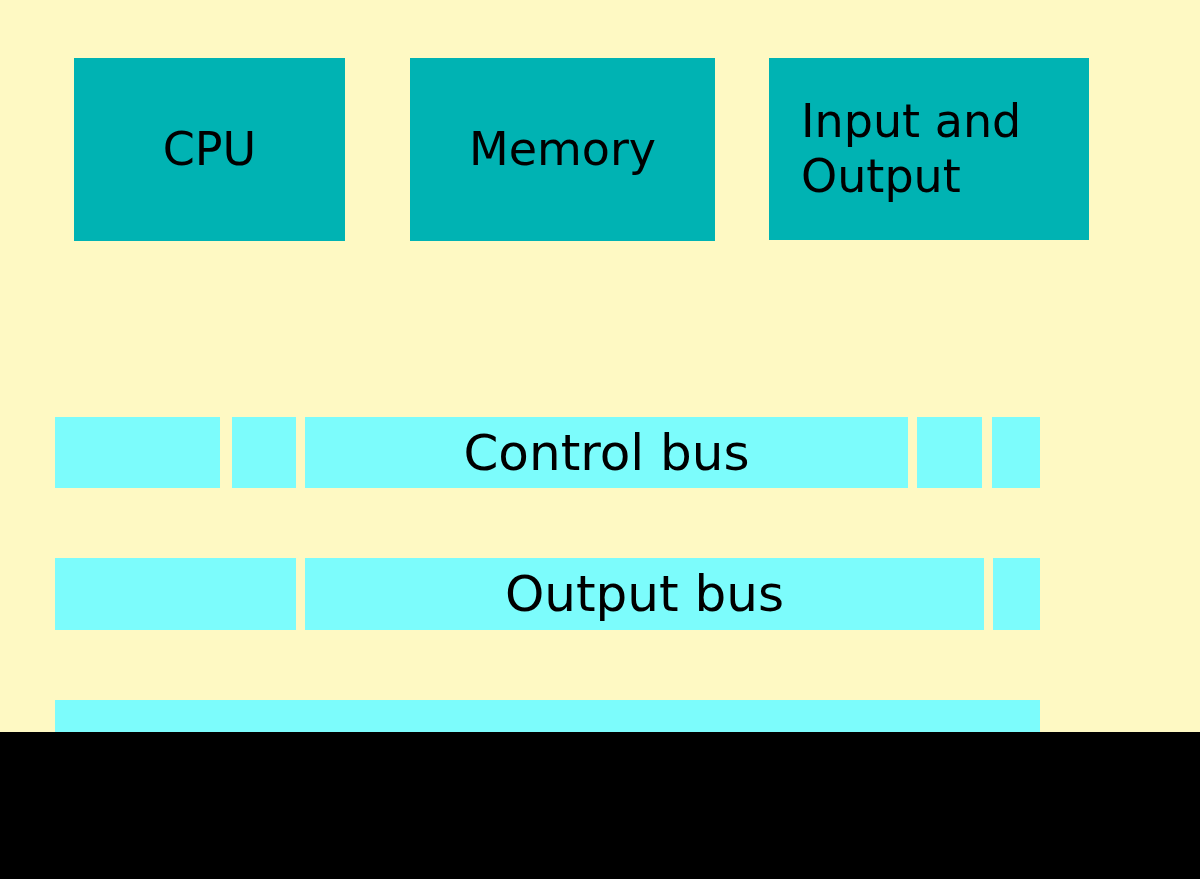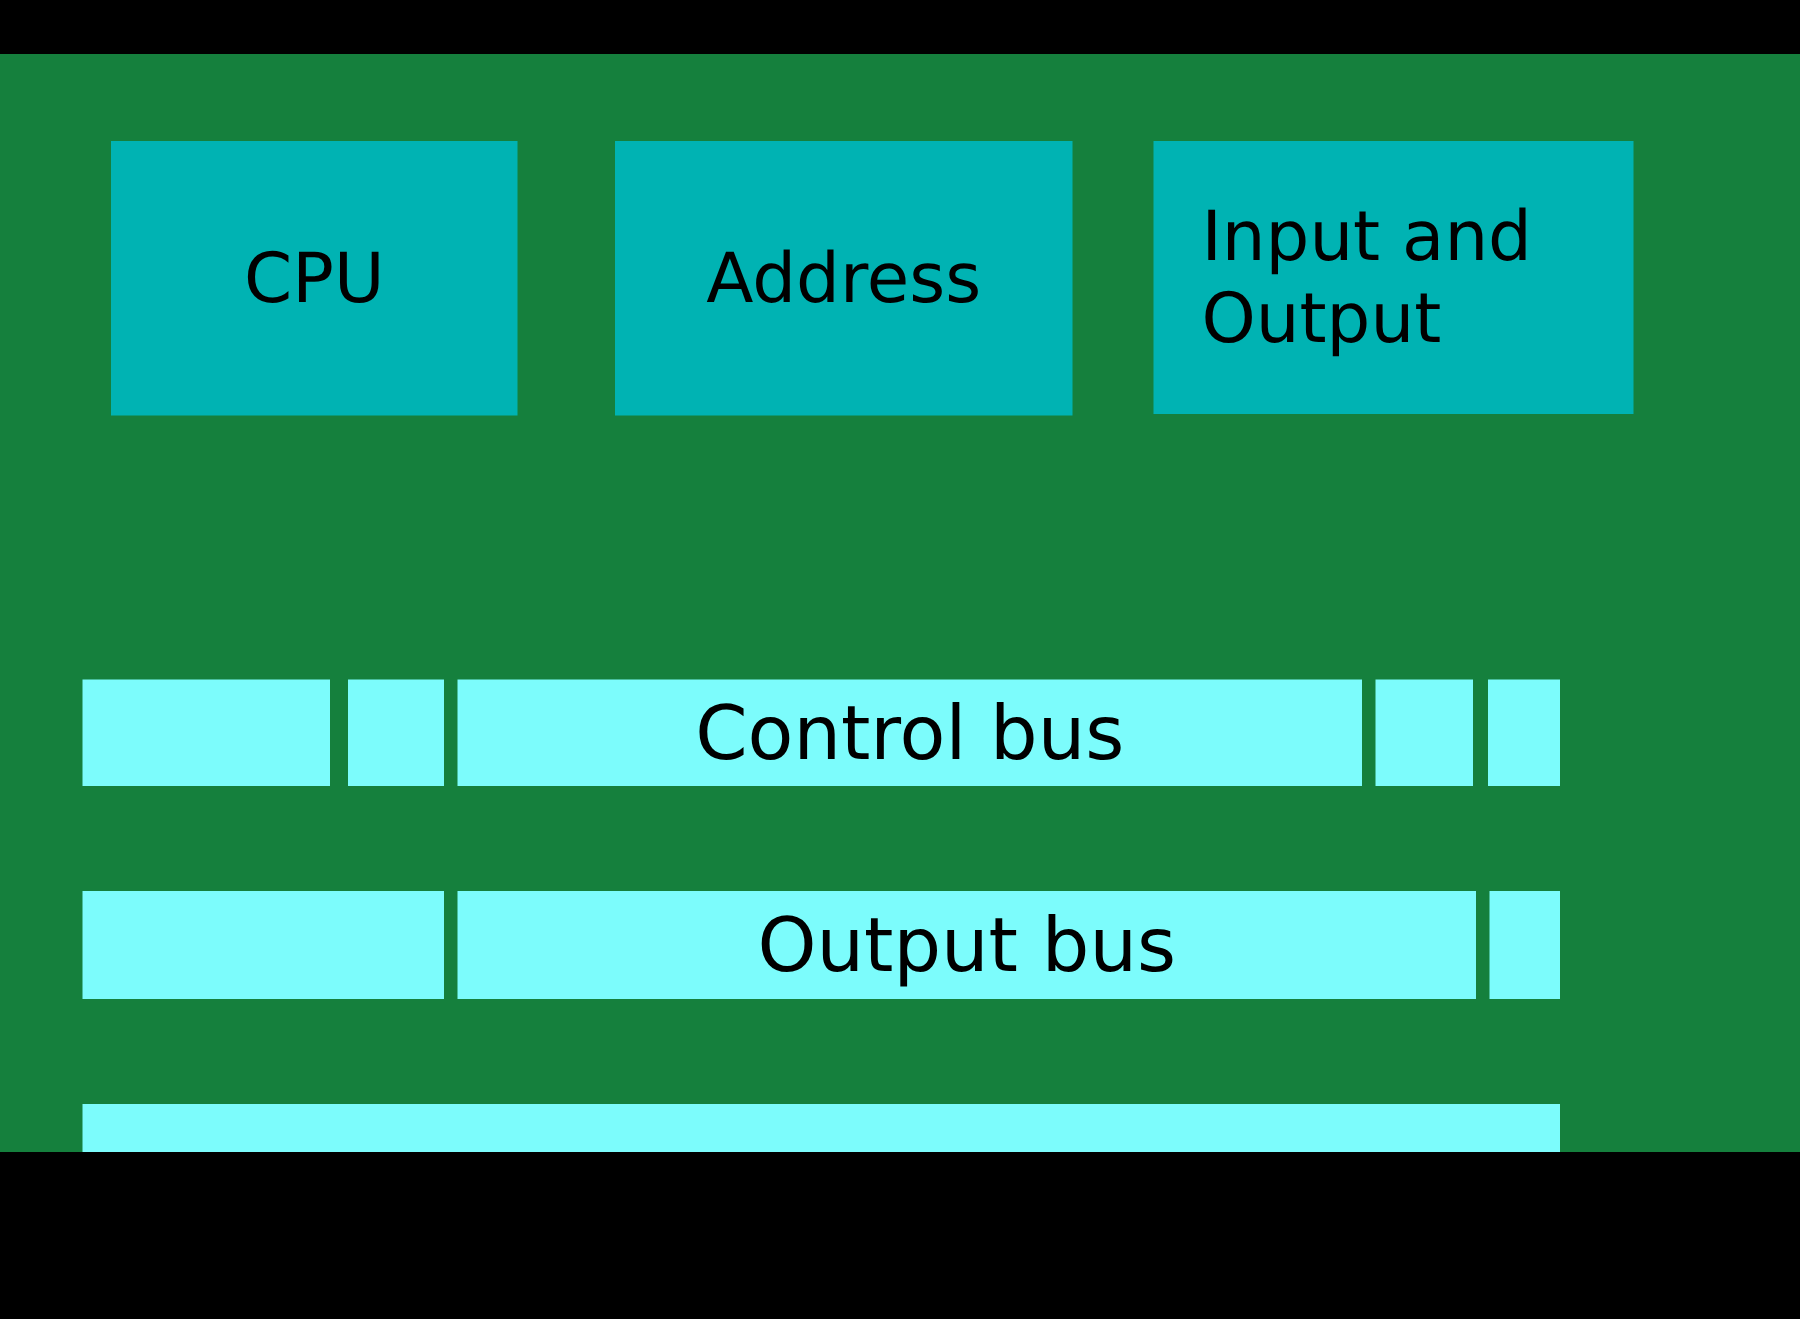--- a/index.html
+++ b/index.html
@@ -8,23 +8,22 @@
     padding: 0;
     background: #000000;
   }
   body {
     font-family: "DejaVu Sans", "Liberation Sans", sans-serif;
   }
   #canvas {
     position: relative;
     width: 1200px;
     height: 732px;
-    background: #15803d;
+    background: #fef9c3;
     overflow: hidden;
-    margin-top: 36px;
   }
   
   .component-box {
     position: absolute;
     background: #00b3b3;
     display: flex;
     align-items: center;
     justify-content: center;
     box-sizing: border-box;
   }
@@ -80,21 +79,21 @@
 </head>
 <body>
 
 <div id="canvas">
 
   <div class="component-box" id="box-cpu">
     <span class="component-label">CPU</span>
   </div>
 
   <div class="component-box" id="box-memory">
-    <span class="component-label">Address</span>
+    <span class="component-label">Memory</span>
   </div>
 
   <div class="component-box" id="box-io">
     <span class="component-label">Input and
 Output</span>
   </div>
 
   <div class="bus-row" id="bus-control">
     <div class="bus-segment" style="left:55px;  width:165px;"></div>
     <div class="bus-segment" style="left:232px; width:64px;"></div>

